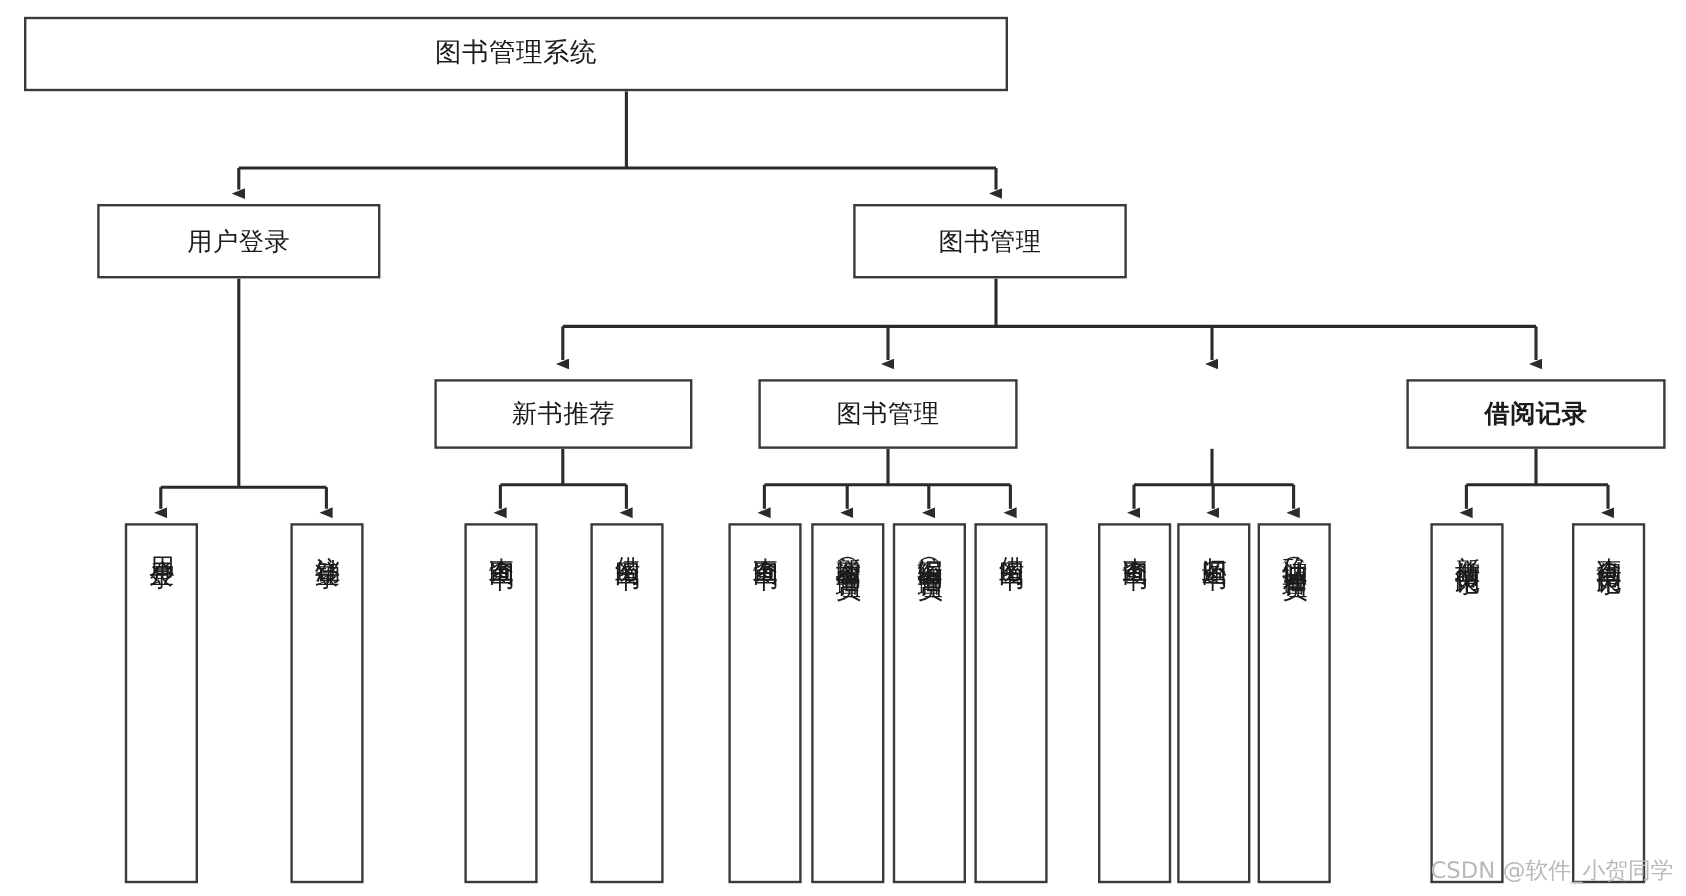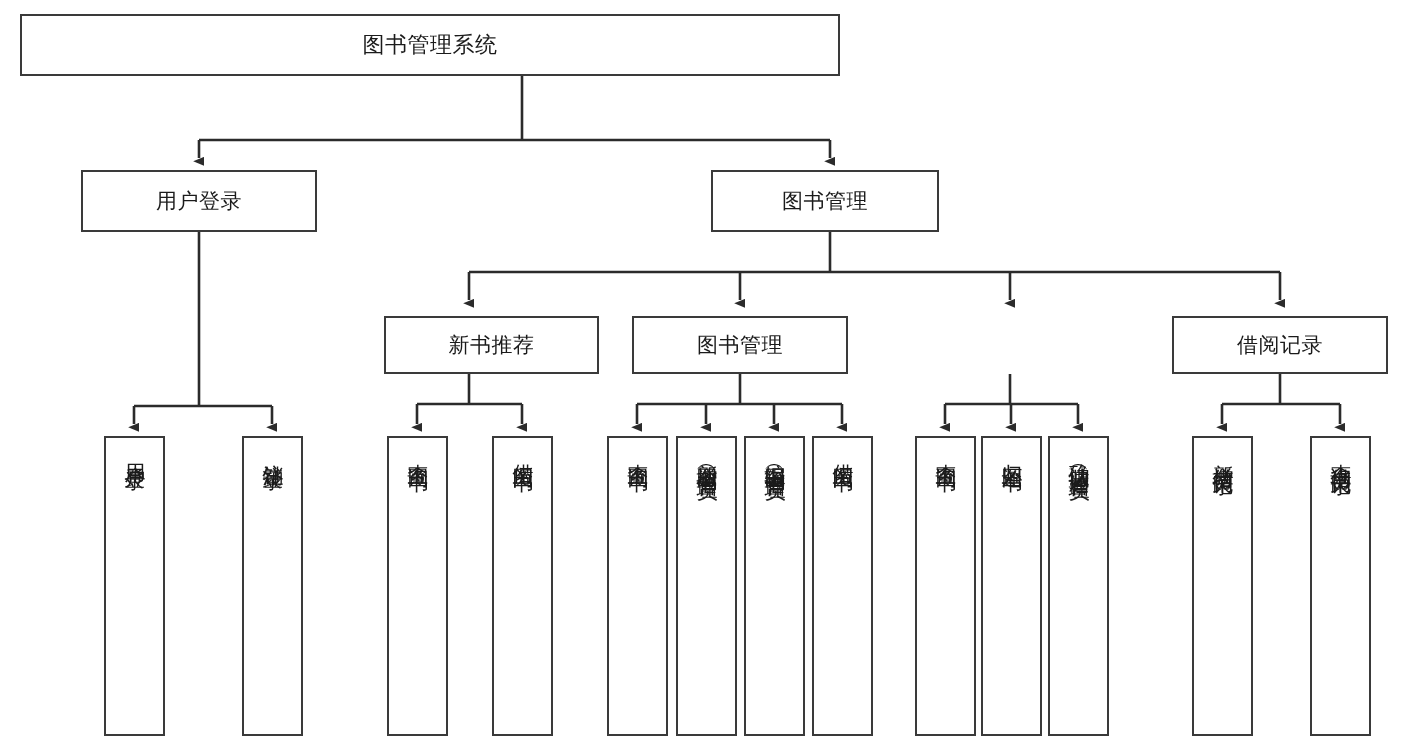--- a/index.html
+++ b/index.html
@@ -134,27 +134,27 @@
     <span class="node-label">图书管理系统</span>
   </div>
 
   <div class="node h" style="left:81px; top:170px; width:236px; height:62px;">
     <span class="node-label">用户登录</span>
   </div>
   <div class="node h" style="left:711px; top:170px; width:228px; height:62px;">
     <span class="node-label">图书管理</span>
   </div>
 
-  <div class="node h" style="left:362px; top:316px; width:215px; height:58px;margin-left:22px;">
+  <div class="node h" style="left:362px; top:316px; width:215px; height:58px;">
     <span class="node-label">新书推荐</span>
   </div>
   <div class="node h" style="left:632px; top:316px; width:216px; height:58px;">
     <span class="node-label">图书管理</span>
   </div>
-  <div class="node h" style="left:1172px; top:316px; width:216px; height:58px;">
+  <div class="node h" style="left:1172px; top:316px; width:216px; height:58px;font-weight:bold;">
     <span class="node-label">借阅记录</span>
   </div>
 
   <div class="node v" style="left:104px; top:436px; width:61px; height:300px;">
     <span class="node-label">用户登录</span>
   </div>
   <div class="node v" style="left:242px; top:436px; width:61px; height:300px;">
     <span class="node-label">注销登录</span>
   </div>
 
@@ -188,14 +188,15 @@
     <span class="node-label">确认归还（管理员）</span>
   </div>
 
   <div class="node v" style="left:1192px; top:436px; width:61px; height:300px;">
     <span class="node-label">新增借阅记录</span>
   </div>
   <div class="node v" style="left:1310px; top:436px; width:61px; height:300px;">
     <span class="node-label">查询借阅记录</span>
   </div>
 
+  <div class="watermark">CSDN @软件_小贺同学</div>
 
 </div>
 
 </body></html>

